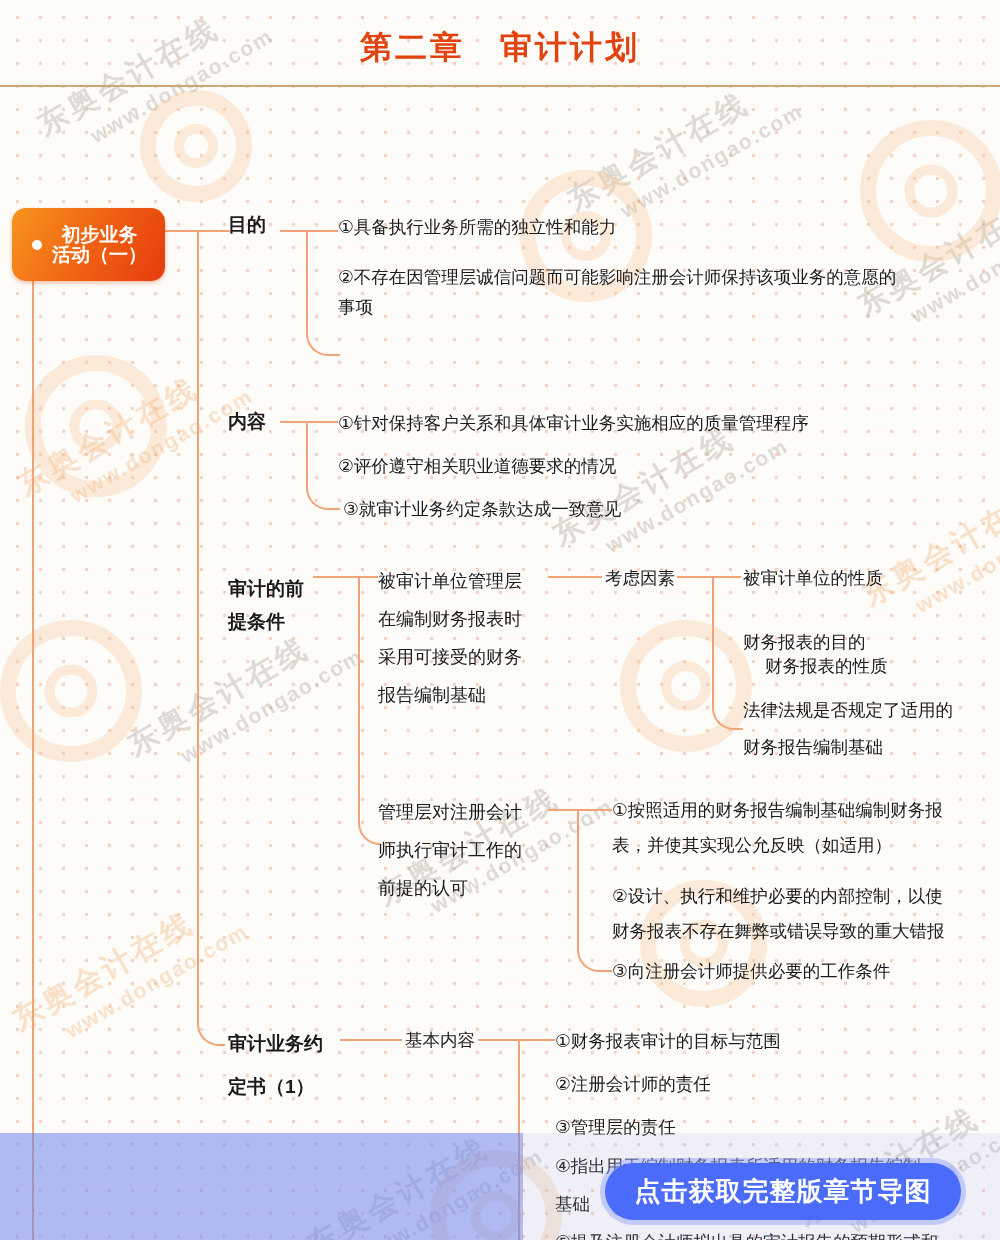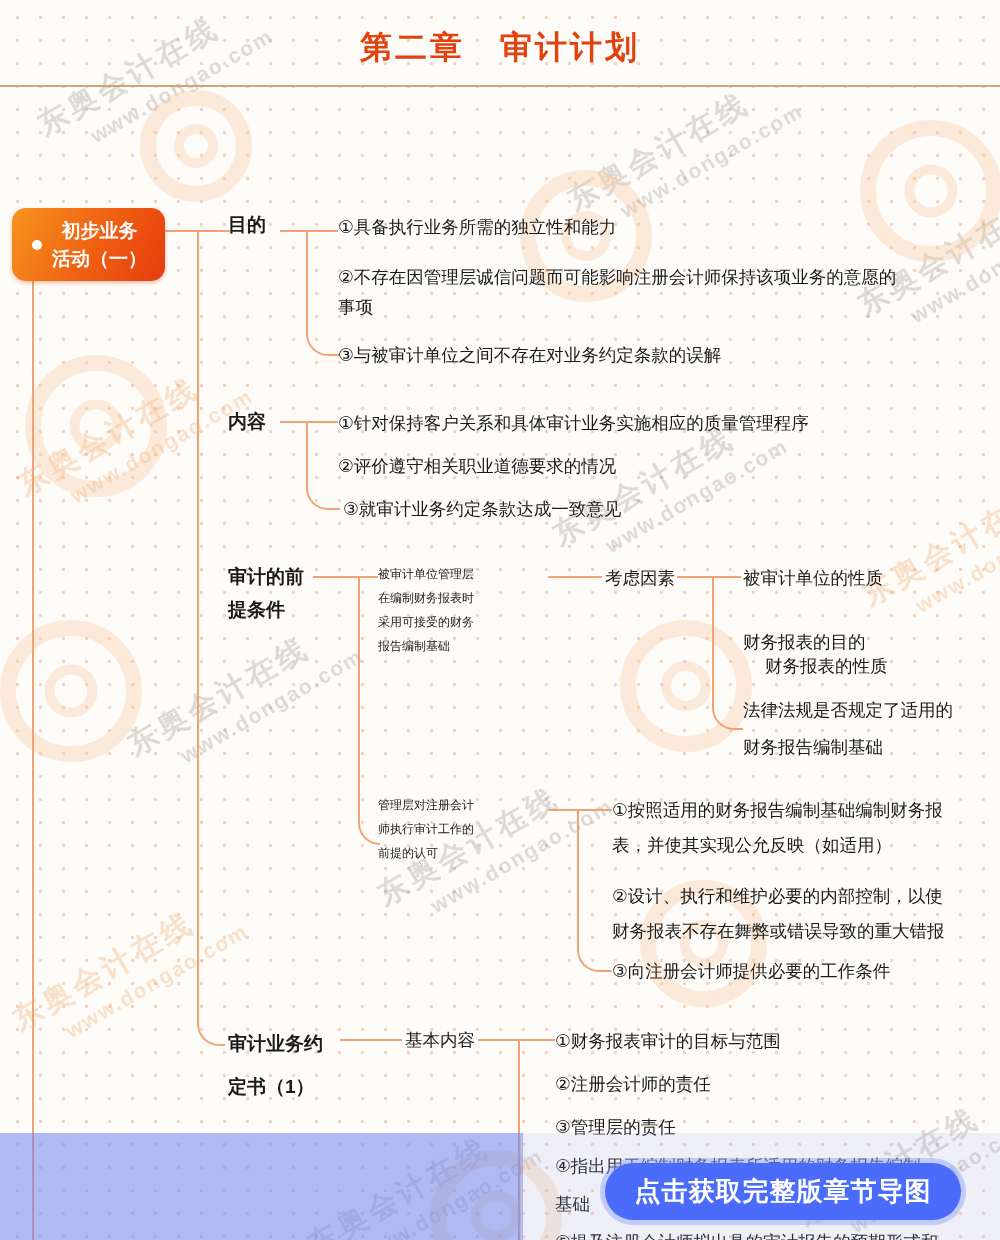--- a/index.html
+++ b/index.html
@@ -30,36 +30,36 @@
     background:linear-gradient(118deg,#f7941e 0%,#ef5f12 55%,#e63c0e 100%);
     box-shadow:0 2px 4px rgba(214,74,15,0.35);
     z-index:3;display:flex;align-items:center;justify-content:center;
   }
   .root-node .bullet{
     width:10px;height:10px;border-radius:50%;
     background:#fff;margin:0 10px 0 2px;flex:0 0 auto;
   }
   .root-node .label{
     color:#fff;font-size:19px;font-weight:bold;
-    line-height:28px;white-space:pre-line;text-align:center;
+    line-height:20px;white-space:pre-line;text-align:center;
   }
   
   .ln{background:#f2a376;z-index:2;}
   .h{height:2px;}
   .v{width:2px;}
   .corner{
     z-index:2;background:none;
     border-left:2px solid #f2a376;
     border-bottom:2px solid #f2a376;
     border-bottom-left-radius:22px;
   }
   
   .blabel{font-size:19px;font-weight:bold;line-height:33px;white-space:pre-line;z-index:3;}
   .mlabel{font-size:17.5px;font-weight:500;line-height:26px;z-index:3;white-space:nowrap;}
-  .node-text{font-size:12px;line-height:24px;white-space:pre-line;z-index:3;}
+  .node-text{font-size:18px;line-height:38px;white-space:pre-line;z-index:3;}
   .item{font-size:17.5px;line-height:30px;white-space:pre-line;z-index:3;}
   .item-lh35{line-height:35px;}
   .item-lh37{line-height:37px;}
   .item-lh38{line-height:38px;}
   
   .wm{z-index:0;transform:rotate(-30deg);transform-origin:left top;pointer-events:none;}
   .wm .l1{font-size:30px;font-weight:bold;letter-spacing:4px;white-space:nowrap;display:block;}
   .wm .l2{font-size:21px;font-weight:bold;letter-spacing:2px;white-space:nowrap;display:block;margin-top:2px;}
   .wm-gray{color:rgba(150,142,132,0.30);}
   .wm-orange{color:rgba(238,150,80,0.28);}
@@ -183,31 +183,30 @@
   <div class="abs ln v" style="left:197px;top:231px;height:781px;"></div>
   <div class="abs corner" style="left:197px;top:1010px;width:26px;height:34px;"></div>
 
   <div class="abs blabel" style="left:228px;top:208px;">目的</div>
   <div class="abs ln h" style="left:280px;top:230px;width:58px;"></div>
   <div class="abs ln v" style="left:306px;top:231px;height:101px;"></div>
   <div class="abs corner" style="left:306px;top:330px;width:32px;height:24px;"></div>
   <div class="abs item" style="left:338px;top:212px;width:660px;">①具备执行业务所需的独立性和能力</div>
   <div class="abs item" style="left:338px;top:262px;width:670px;">②不存在因管理层诚信问题而可能影响注册会计师保持该项业务的意愿的
 事项</div>
-  <div class="abs item" style="left:338px;top:340px;width:660px;">③与被审计单位之间不存在对业务约定条款的误解</div>
 
   <div class="abs blabel" style="left:228px;top:405px;">内容</div>
   <div class="abs ln h" style="left:280px;top:421px;width:58px;"></div>
   <div class="abs ln v" style="left:306px;top:422px;height:64px;"></div>
   <div class="abs corner" style="left:306px;top:484px;width:32px;height:24px;"></div>
   <div class="abs item" style="left:338px;top:408px;width:660px;">①针对保持客户关系和具体审计业务实施相应的质量管理程序</div>
   <div class="abs item" style="left:338px;top:451px;width:660px;">②评价遵守相关职业道德要求的情况</div>
   <div class="abs item" style="left:343px;top:494px;width:660px;">③就审计业务约定条款达成一致意见</div>
 
-  <div class="abs blabel" style="left:228px;top:560px;">审计的前
+  <div class="abs blabel" style="left:228px;top:572px;">审计的前
 提条件</div>
   <div class="abs ln h" style="left:313px;top:576px;width:65px;"></div>
   <div class="abs ln v" style="left:358px;top:577px;height:238px;"></div>
   <div class="abs corner" style="left:358px;top:813px;width:20px;height:30px;"></div>
 
   <div class="abs node-text" style="left:378px;top:562px;width:180px;">被审计单位管理层
 在编制财务报表时
 采用可接受的财务
 报告编制基础</div>
 

